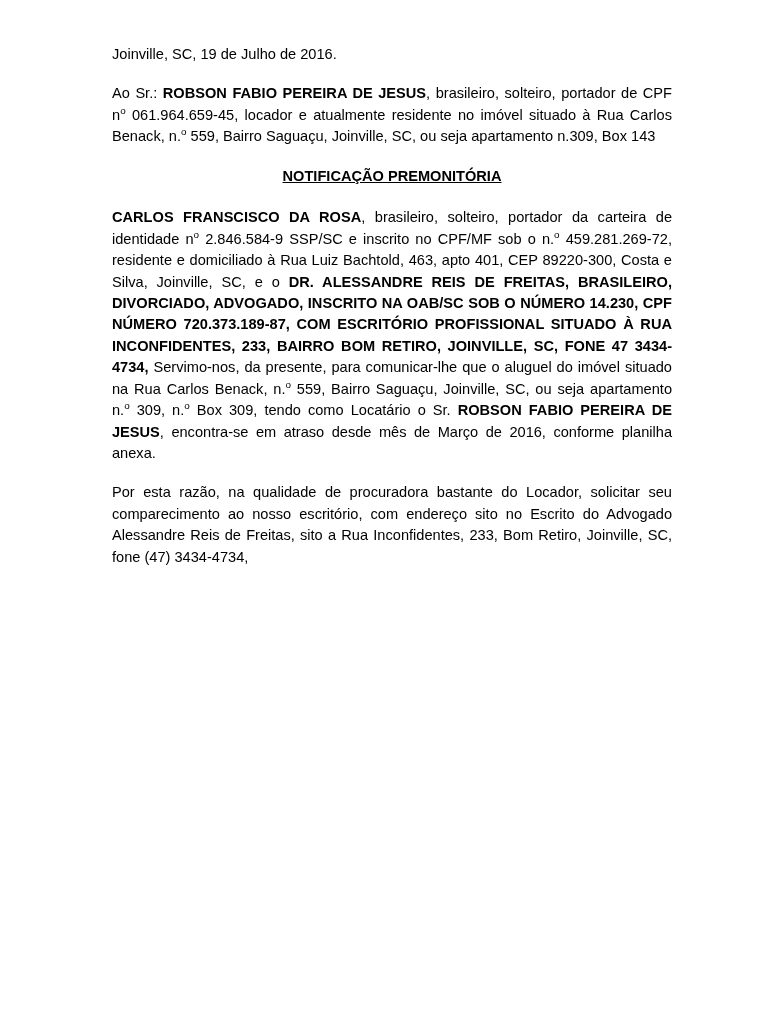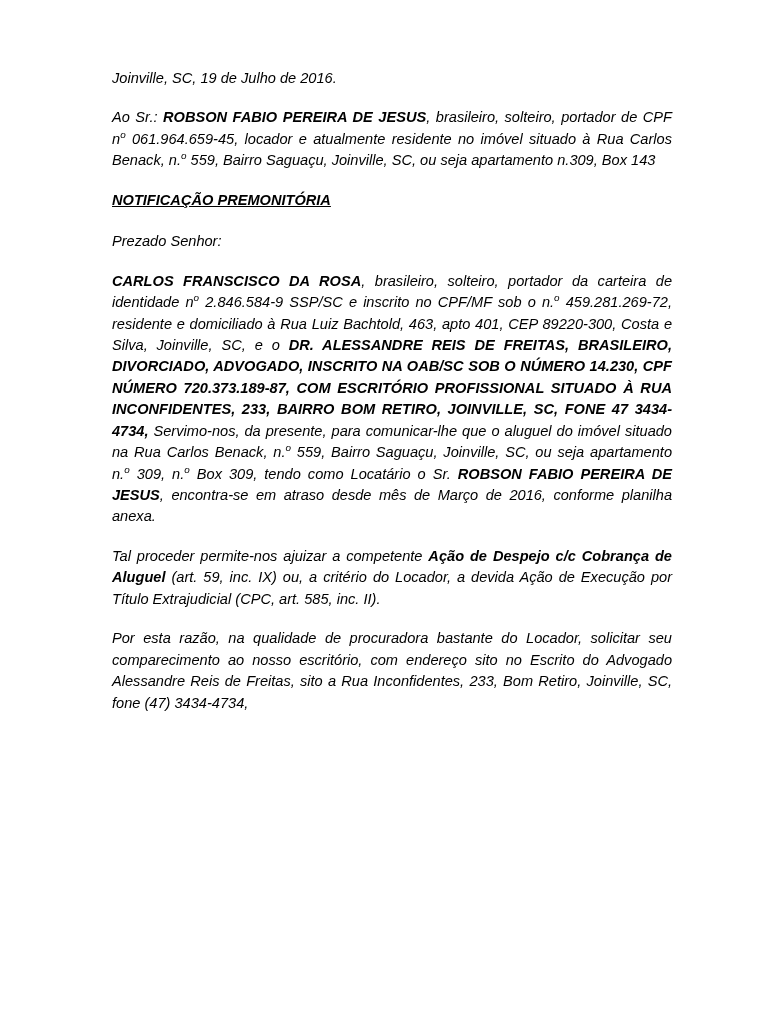--- a/index.html
+++ b/index.html
@@ -12,35 +12,34 @@
     width: 768px;
     height: 1024px;
     font-family: "Liberation Sans", sans-serif;
     color: #000000;
     overflow: hidden;
   }
   .page {
     width: 768px;
     height: 764px;
     background: #ffffff;
-    padding: 68px 96px 0 112px;
-    font-style: italic;
+    padding: 44px 96px 0 112px;
   }
   .doc {
     font-size: 14.6px;
     line-height: 1.47;
   }
   p {
     margin: 0 0 18px 0;
     text-align: justify;
   }
   p.left { text-align: left; }
   .b { font-weight: bold; }
   .center {
-    text-align: left;
+    text-align: center;
     margin: 0 0 18px 0;
   }
   .u {
     text-decoration: underline;
     font-weight: bold;
   }
   .title-block {
     margin: 0 0 20px 0;
   }
   sup {
@@ -56,24 +55,22 @@
   <div class="doc">
 
     <p class="left">Joinville, SC, 19 de Julho de 2016.</p>
 
     <p><span>Ao Sr.: </span><span class="b">ROBSON FABIO PEREIRA DE JESUS</span><span>, brasileiro, solteiro, portador de CPF n</span><sup>o</sup><span> 061.964.659-45, locador e atualmente residente no imóvel situado à Rua Carlos Benack, n.</span><sup>o</sup><span> 559, Bairro Saguaçu, Joinville, SC, ou seja apartamento n.309, Box 143</span></p>
 
     <div class="center title-block">
       <span class="u">NOTIFICAÇÃO PREMONITÓRIA</span>
     </div>
 
-    <p class="left">Prezado Senhor:</p>
 
     <p><span class="b">CARLOS FRANSCISCO DA ROSA</span><span>, brasileiro, solteiro, portador da carteira de identidade n</span><sup>o</sup><span> 2.846.584-9 SSP/SC e inscrito no CPF/MF sob o n.</span><sup>o</sup><span> 459.281.269-72, residente e domiciliado à Rua Luiz Bachtold, 463, apto 401, CEP 89220-300, Costa e Silva, Joinville, SC, e o </span><span class="b">DR. ALESSANDRE REIS DE FREITAS, BRASILEIRO, DIVORCIADO, ADVOGADO, INSCRITO NA OAB/SC SOB O NÚMERO 14.230, CPF NÚMERO 720.373.189-87, COM ESCRITÓRIO PROFISSIONAL SITUADO À RUA INCONFIDENTES, 233, BAIRRO BOM RETIRO, JOINVILLE, SC, FONE 47 3434-4734,</span><span> Servimo-nos, da presente, para comunicar-lhe que o aluguel do imóvel situado na Rua Carlos Benack, n.</span><sup>o</sup><span> 559, Bairro Saguaçu, Joinville, SC, ou seja apartamento n.</span><sup>o</sup><span> 309, n.</span><sup>o</sup><span> Box 309, tendo como Locatário o Sr. </span><span class="b">ROBSON FABIO PEREIRA DE JESUS</span><span>, encontra-se em atraso desde mês de Março de 2016, conforme planilha anexa.</span></p>
 
 
 
-    <p><span>Tal proceder permite-nos ajuizar a competente </span><span class="b">Ação de Despejo c/c Cobrança de Aluguel</span><span> (art. 59, inc. IX) ou, a critério do Locador, a devida Ação de Execução por Título Extrajudicial (CPC, art. 585, inc. II).</span></p>
 
     <p>Por esta razão, na qualidade de procuradora bastante do Locador, solicitar seu comparecimento ao nosso escritório, com endereço sito no Escrito do Advogado Alessandre Reis de Freitas, sito a Rua Inconfidentes, 233, Bom Retiro, Joinville, SC, fone (47) 3434-4734,</p>
 
   </div>
 </div>
 
 </body></html>

